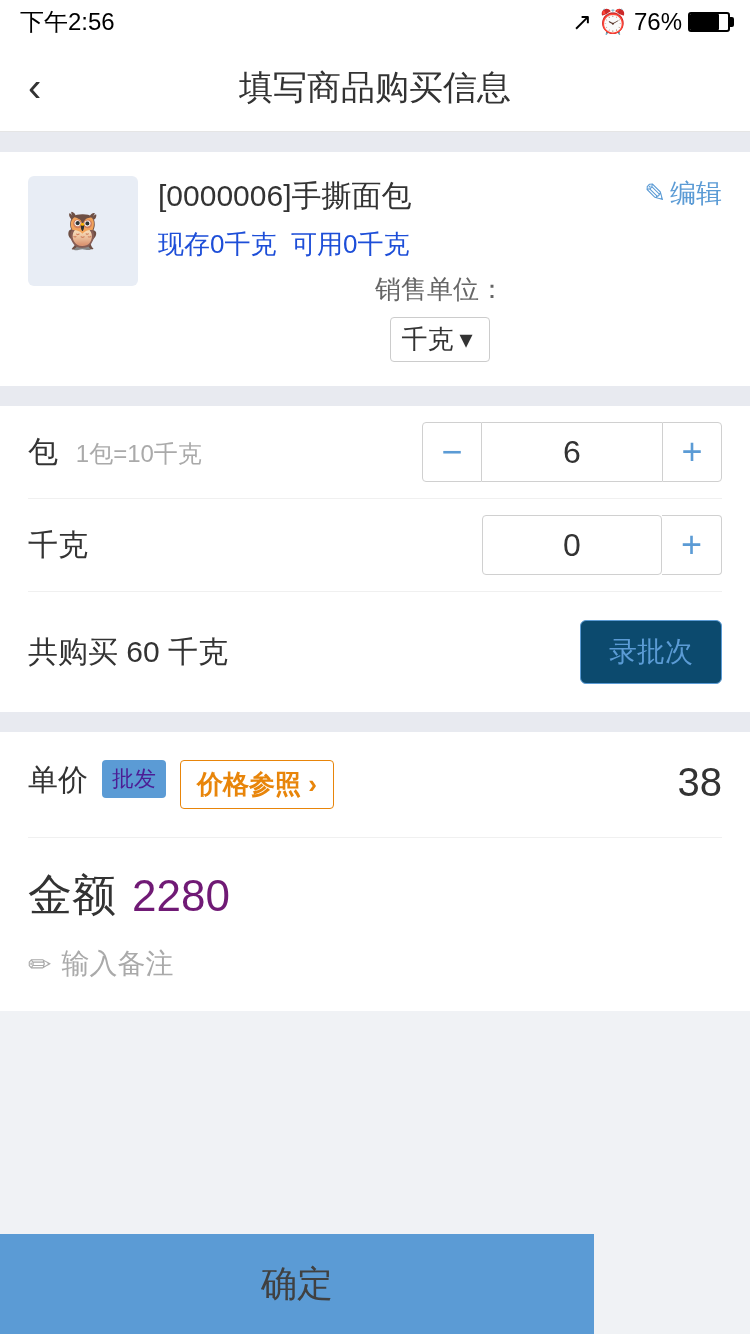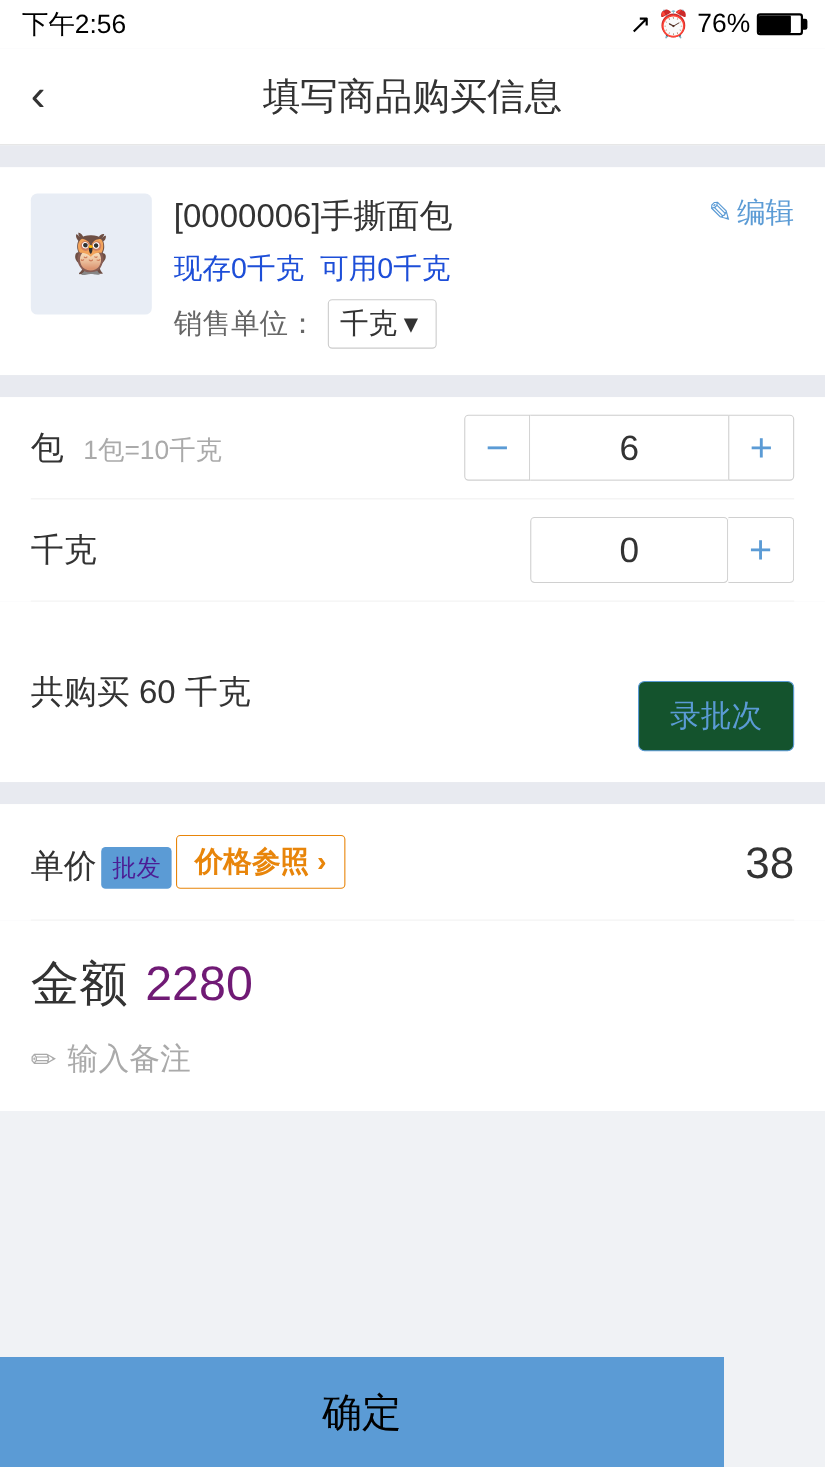--- a/index.html
+++ b/index.html
@@ -128,20 +128,21 @@
       font-size: 26px;
       color: #1d4ed8;
       margin-bottom: 10px;
     }
     .product-unit-row {
       display: flex;
       align-items: center;
       gap: 10px;
       font-size: 26px;
       color: #666;
+      flex-direction: column;
     }
     .unit-select {
       border: 1px solid #ccc;
       border-radius: 4px;
       padding: 4px 16px 4px 10px;
       font-size: 26px;
       color: #333;
       background: #fff;
       position: relative;
       display: inline-flex;
@@ -217,34 +218,33 @@
     .total-text {
       font-size: 30px;
       color: #333;
     }
     .record-batch-btn {
       border: 1px solid #5b9bd5;
       border-radius: 6px;
       padding: 12px 28px;
       font-size: 28px;
       color: #5b9bd5;
-      background: #14532d;
-      cursor: pointer;
-      margin-top: 44px;
+      background: #0c4a6e;
+      cursor: pointer;
     }
 
     
     .price-section {
       background: #fff;
       padding: 28px 28px 0 28px;
     }
     .price-row {
       display: flex;
-      align-items: flex-end;
-      gap: 4px;
+      align-items: flex-start;
+      gap: 14px;
       padding-bottom: 28px;
       border-bottom: 1px solid #f0f0f0;
     }
     .price-label {
       font-size: 30px;
       color: #333;
     }
     .price-badge {
       background: #5b9bd5;
       color: #4c1d95;
@@ -312,25 +312,25 @@
     }
 
     
     .confirm-btn {
       height: 100px;
       background: #5b9bd5;
       display: flex;
       align-items: center;
       justify-content: center;
       font-size: 36px;
-      color: #000000;
+      color: #404040;
       cursor: pointer;
       position: fixed;
       bottom: 0;
-      width: 658px;
+      width: 594px;
       margin-top: 26px;
     }
   </style>
 </head>
 <body>
 
 <div class="status-bar">
   <div class="status-center">下午2:56</div>
   <div class="status-right">
     <span>↗</span>

